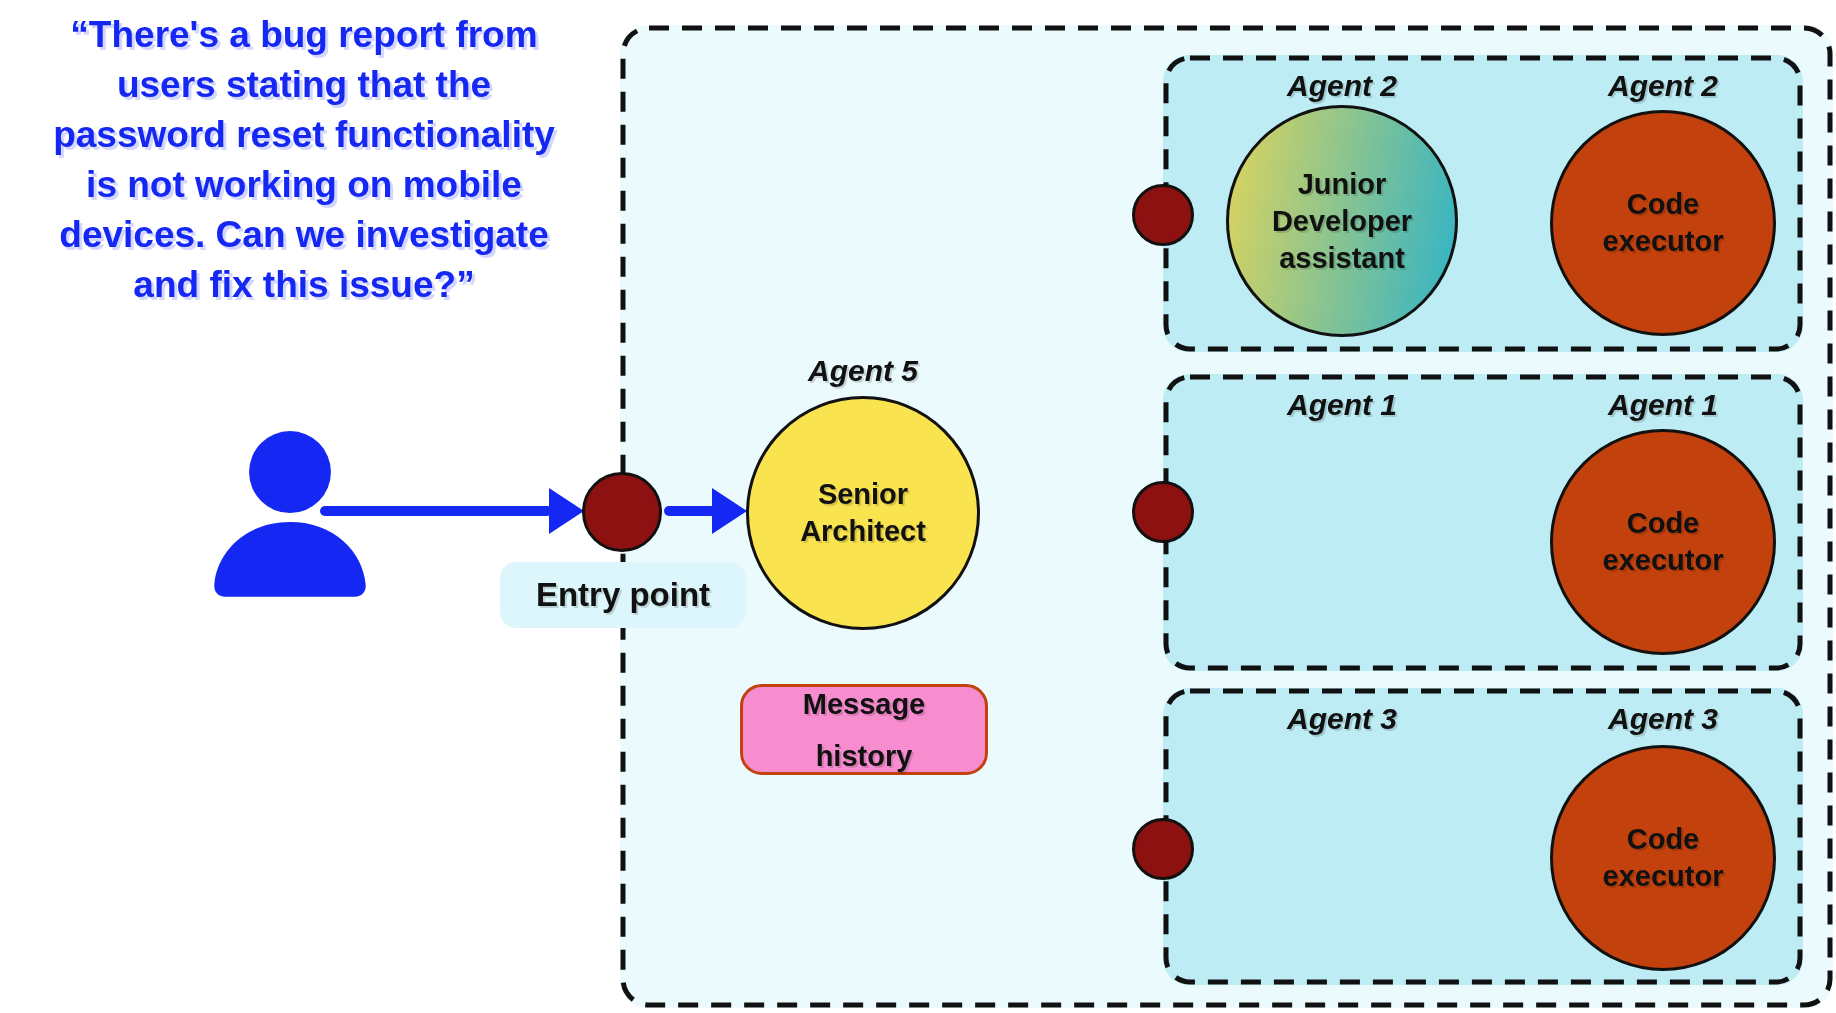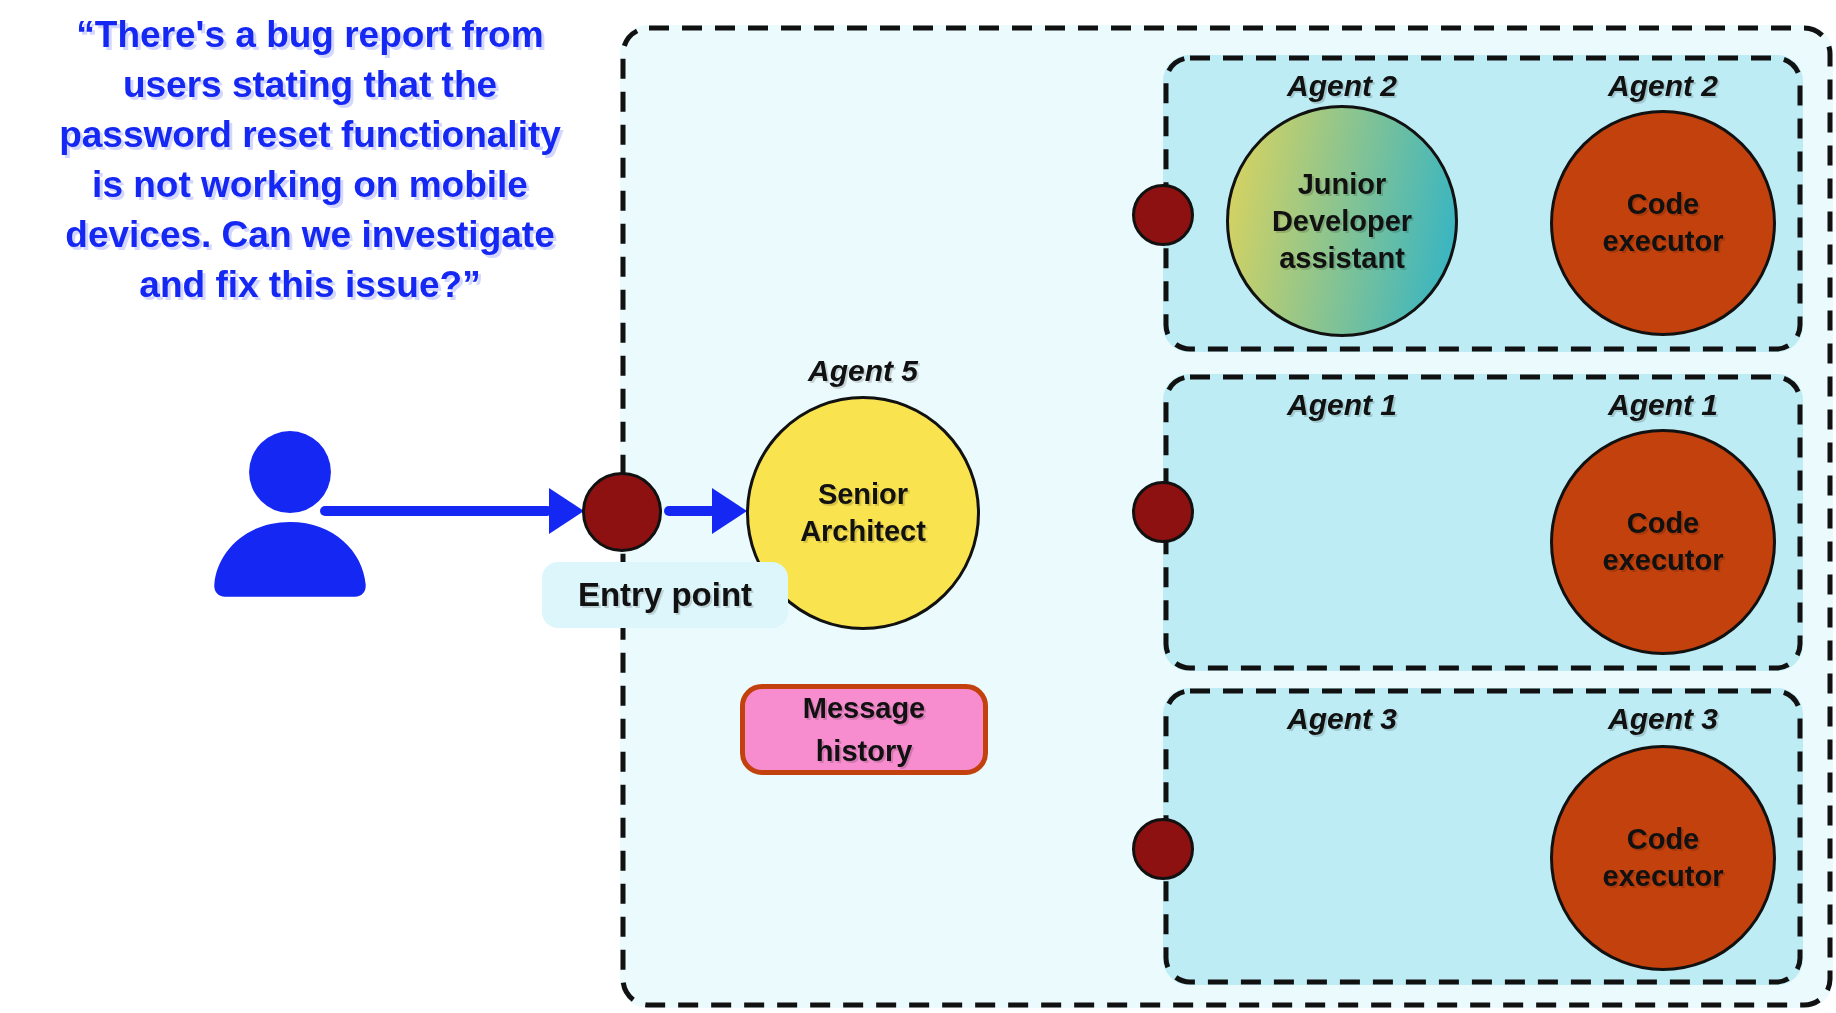--- a/index.html
+++ b/index.html
@@ -3,21 +3,21 @@
 <meta charset="utf-8">
 <style>
   html,body{margin:0;padding:0;background:#ffffff;}
   #canvas{
     position:relative;width:1836px;height:1013px;overflow:hidden;
     font-family:"Liberation Sans",sans-serif;font-weight:700;color:#111;
     background:#ffffff;
   }
   
   .quote{
-    position:absolute;left:8px;top:10px;width:532px;
+    position:absolute;left:2px;top:10px;width:532px;
     font-size:37px;line-height:50px;text-align:center;color:#1527f2;
     text-shadow:3px 3px 0 rgba(110,120,250,.30);
     padding-left:36px;
   }
   
   .person{position:absolute;left:197px;top:424px;width:186px;height:178px;}
   
   .shaft{position:absolute;height:10px;background:#1527f2;border-radius:5px;}
   .ahead{position:absolute;width:0;height:0;
     border-top:23px solid transparent;border-bottom:23px solid transparent;
@@ -53,27 +53,27 @@
   
   .agent-label{
     position:absolute;width:200px;text-align:center;font-size:30px;
     text-shadow:2px 2px 0 rgba(0,0,0,.15);
     font-style:italic;
   }
   .entry-label{
     position:absolute;left:500px;top:562px;width:246px;height:66px;
     background:#dcf6fb;border-radius:16px;
     display:flex;align-items:center;justify-content:center;
-    font-size:33px;text-shadow:2px 2px 0 rgba(0,0,0,.15);z-index:5;margin-left:42px;
+    font-size:33px;text-shadow:2px 2px 0 rgba(0,0,0,.15);z-index:5;
   }
   .msg{
     position:absolute;left:740px;top:684px;width:248px;height:91px;
-    background:#f78ccf;border:5px solid #c2410c;border-radius:22px;box-sizing:border-box;
+    background:#f78ccf;border:3px solid #c2410c;border-radius:22px;box-sizing:border-box;
     display:flex;align-items:center;justify-content:center;text-align:center;
-    font-size:29px;line-height:43px;text-shadow:2px 2px 0 rgba(0,0,0,.15);
+    font-size:29px;line-height:52px;text-shadow:2px 2px 0 rgba(0,0,0,.15);
   }
   .msg .txt{width:170px;}
 </style>
 </head>
 <body>
 
 <div id="canvas">
 
   <div class="quote">“There's a bug report from users stating that the password reset functionality is not working on mobile devices. Can we investigate and fix this issue?”</div>
 

